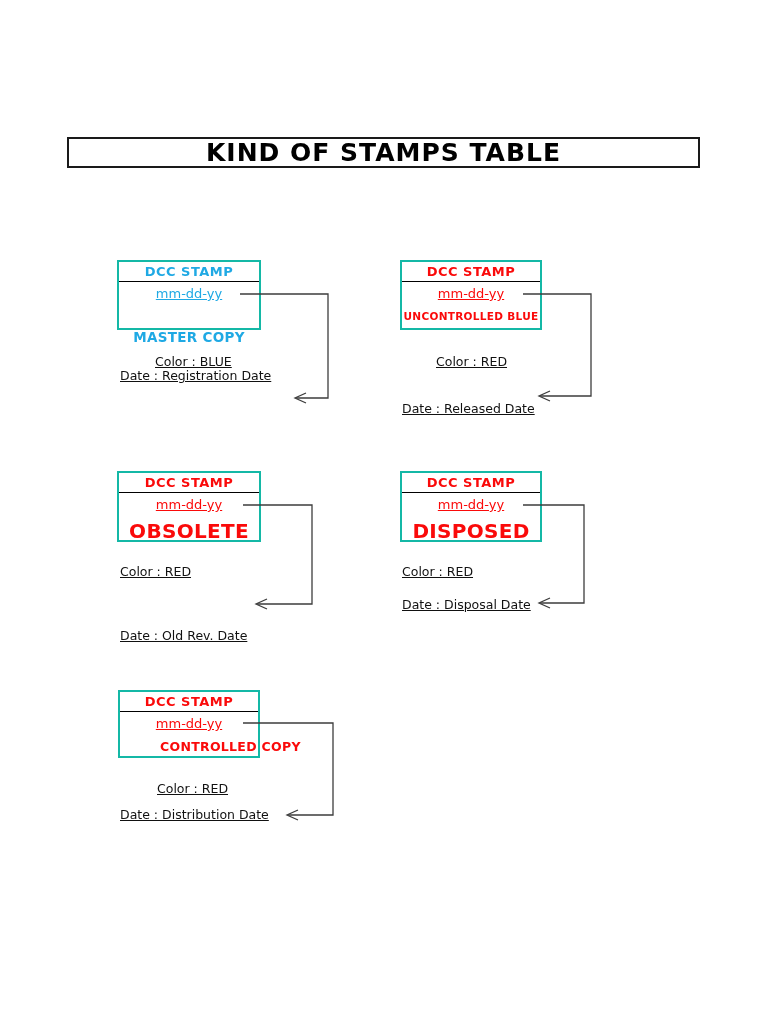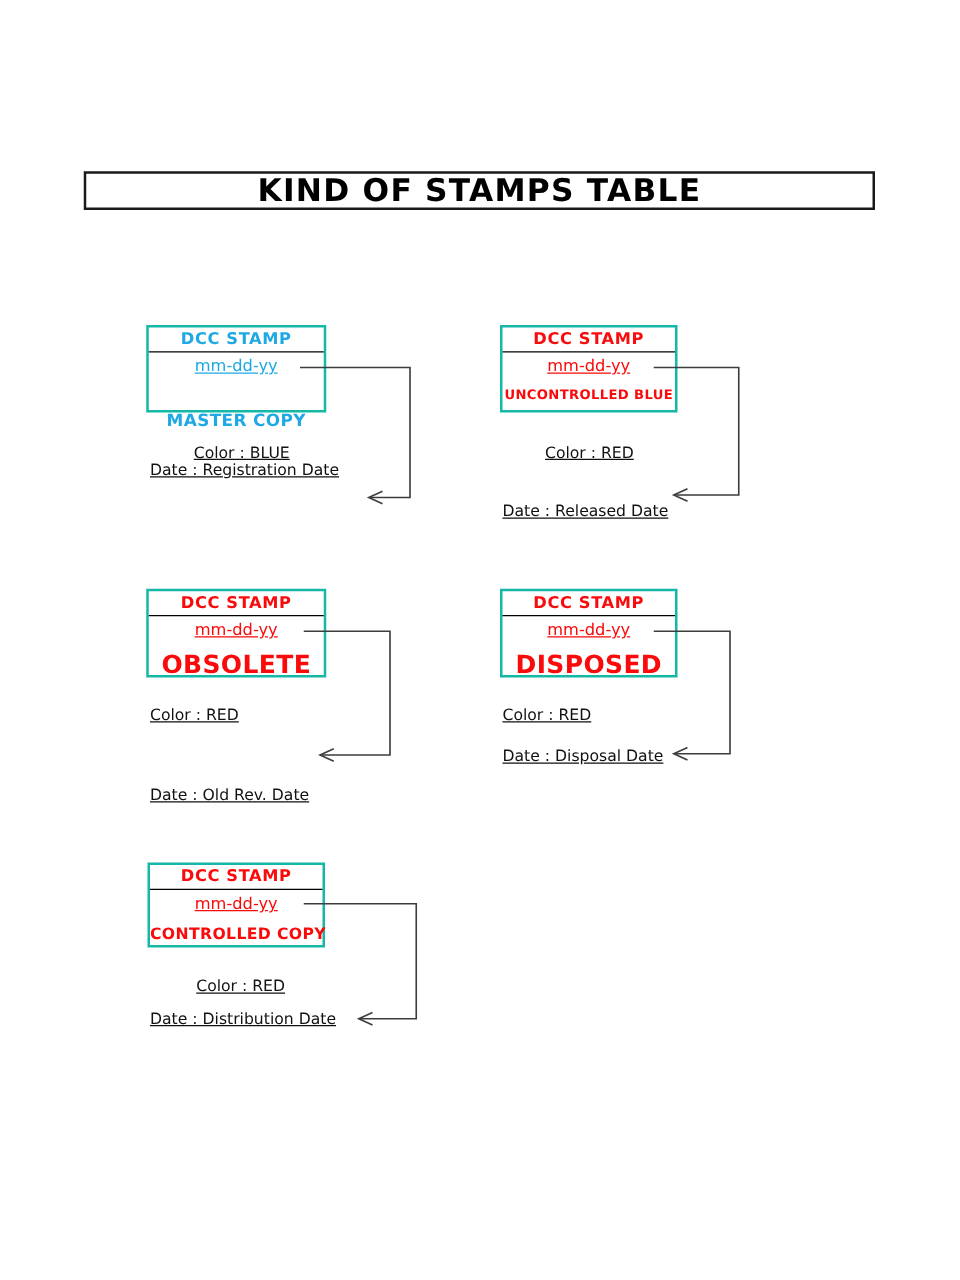--- a/index.html
+++ b/index.html
@@ -64,21 +64,21 @@
   }
   .stamp-label {
     margin-top: 7px;
     font-weight: bold;
     letter-spacing: 0.3px;
     white-space: nowrap;
   }
   .lbl-13 { font-size: 13.5px; margin-top: 28px; }
   .lbl-10 { font-size: 10.5px; margin-top: 9px; }
   .lbl-14 { font-size: 20px; }
-  .lbl-12 { font-size: 12.5px; margin-top: 8px; }
+  .lbl-12 { font-size: 12.5px; margin-top: 8px; padding-left: 40px; }
   
   .note {
     position: absolute;
     font-size: 12.5px;
     color: #111111;
     white-space: nowrap;
     text-decoration: underline;
   }
   
   .connector-layer {

